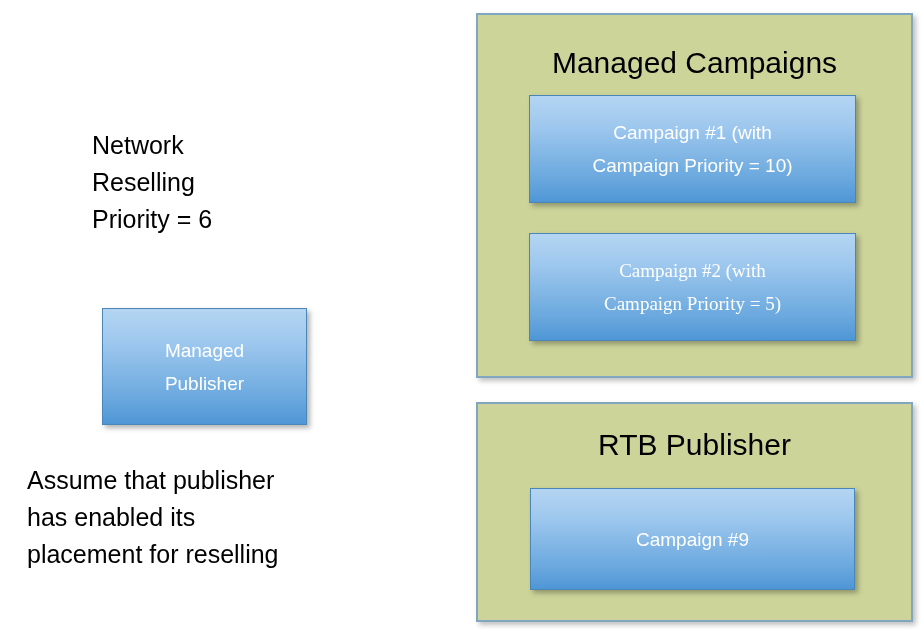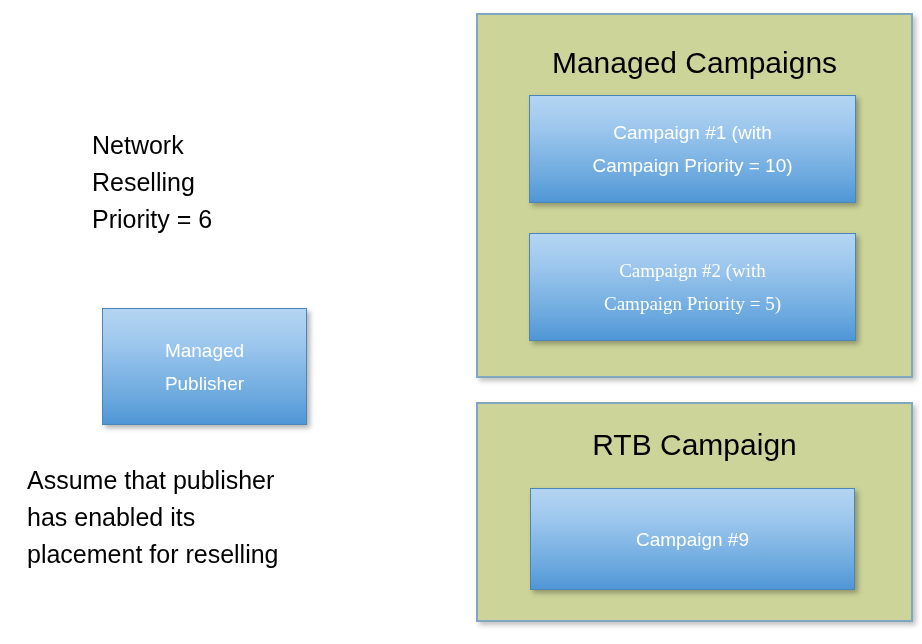--- a/index.html
+++ b/index.html
@@ -136,18 +136,18 @@
     <div class="panel-title" id="managed-campaigns-title">Managed Campaigns</div>
   </div>
 
   <div class="blue-box" id="campaign-1-box">Campaign #1 (with
 Campaign Priority = 10)</div>
 
   <div class="blue-box" id="campaign-2-box">Campaign #2 (with
 Campaign Priority = 5)</div>
 
   <div class="group-panel" id="rtb-campaigns-panel">
-    <div class="panel-title" id="rtb-campaigns-title">RTB Campaign</div>
+    <div class="panel-title" id="rtb-campaigns-title">RTB Publisher</div>
   </div>
 
   <div class="blue-box" id="campaign-3-box">Campaign #9</div>
 
 </div>
 
 </body></html>

